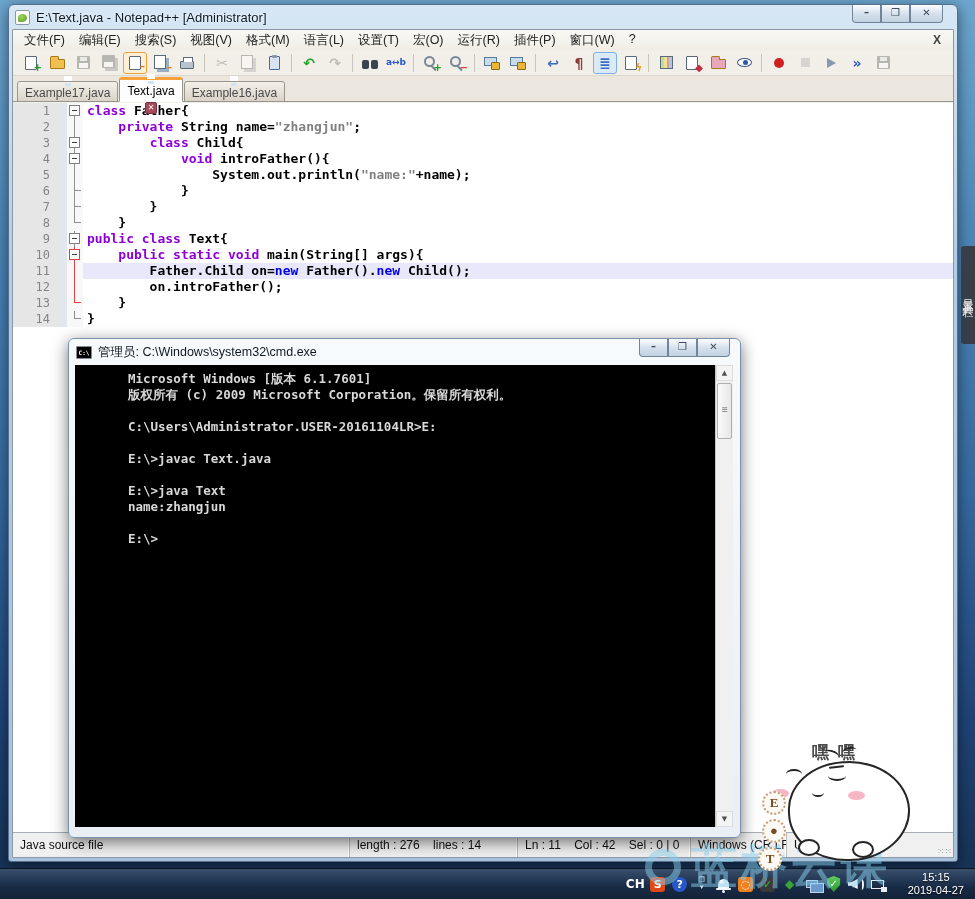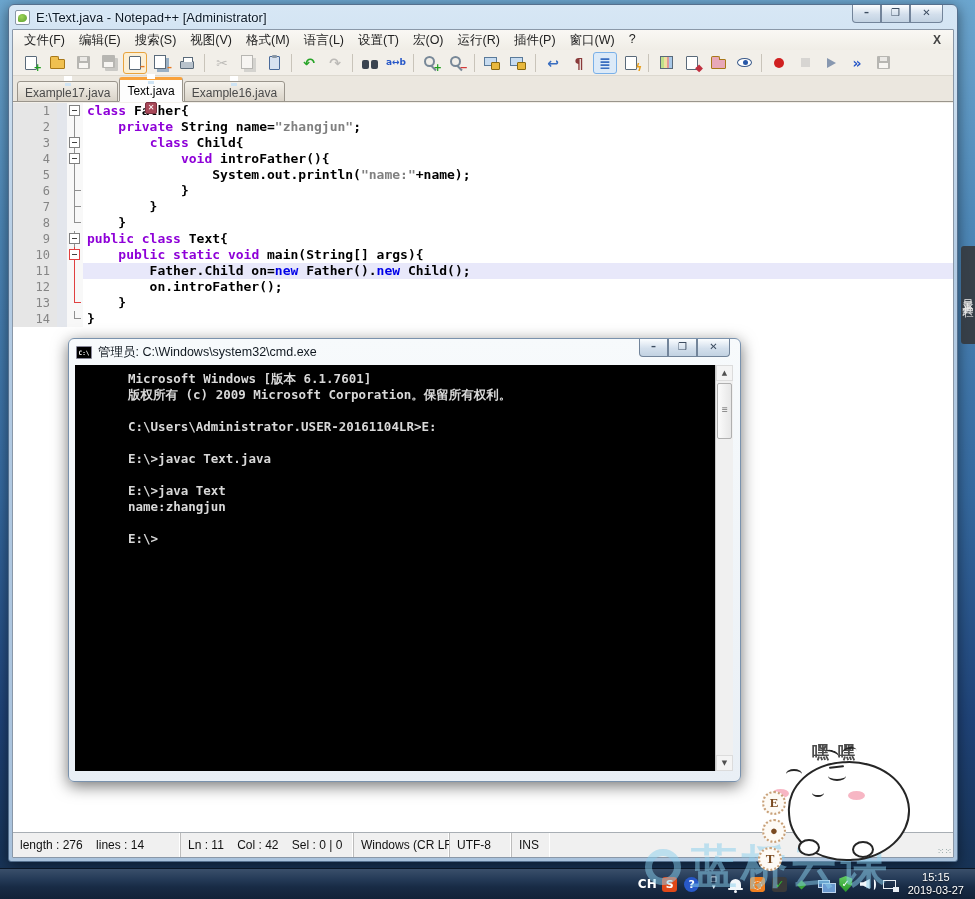--- a/index.html
+++ b/index.html
@@ -101,21 +101,21 @@
   .code.cur { background:#e8e8fa; }
   .k { color:#8e00d8; } .n { color:#0000e8; } .s { color:#808080; }
 
   .statusbar { position:absolute; left:0; right:0; bottom:0; height:25px; background:#f0f0f0;
     border-top:1px solid #a8aeb4; display:flex; align-items:stretch; font-size:12px; color:#111; }
   .sfield { display:flex; align-items:center; padding-left:7px; border-right:1px solid #bcbcbc;
     box-shadow:inset -1px 0 0 #fff; white-space:pre; overflow:hidden; }
   .sgrip { margin-left:auto; width:16px; align-self:flex-end; color:#9aa; font:9px/12px "DejaVu Sans",sans-serif; }
 
   
-  #cmd { position:absolute; left:68px; top:338px; width:673px; height:444px;
+  #cmd { position:absolute; left:68px; top:338px; width:673px; height:500px;
     background:linear-gradient(180deg,#f7fafc,#e9eff5); border:1px solid #7a92ad; border-radius:6px;
     box-shadow:0 4px 16px rgba(0,0,0,.55); z-index:20; }
   .ctitle { position:relative; height:26px; display:flex; align-items:center; padding-left:7px; }
   .cmd-ico { width:16px; height:13px; background:#000; border:1px solid #889; color:#fff; border-radius:1px; margin-right:6px; }
   .cmd-ico::after { content:"C:\\"; display:block; font:bold 6px/11px "DejaVu Sans Mono",monospace; text-align:center; }
   .ctitle-text { font-size:12.5px; color:#101820; }
   .console { position:absolute; left:6px; top:26px; width:640px; bottom:10px; background:#000; padding:6px 2px 0 7px; overflow:hidden; }
   .cline { font:bold 12.5px/16px "DejaVu Sans Mono",monospace; color:#d8d8d8; white-space:pre;padding-left:46px; }
   .sb { position:absolute; left:646px; top:26px; width:18px; bottom:10px; background:#f0f0f0; border-left:1px solid #c8c8c8; }
   .sb-btn { position:absolute; left:0; right:0; height:16px; background:#f4f4f4; border:1px solid #dcdcdc; color:#505050; font:7px/14px "DejaVu Sans",sans-serif; text-align:center; }
@@ -125,21 +125,21 @@
     color:#909090; font:bold 8px/52px "DejaVu Sans",sans-serif; text-align:center; }
 
   
   #edge-tab { position:absolute; right:0; top:246px; width:14px; height:98px; z-index:5;
     background:rgba(52,55,58,.88); color:#e8e8e8; border-radius:3px 0 0 3px;
     writing-mode:vertical-rl; text-align:center; font-size:11px; letter-spacing:2px; }
 
   #taskbar { position:absolute; left:0; bottom:0; width:975px; height:31px; z-index:10;
     background:linear-gradient(180deg,#3a4f6a 0%,#243a57 35%,#182b45 60%,#122238 100%);
     border-top:1px solid #0a1626; display:flex; align-items:center; }
-  .tray { margin-left:auto; display:flex; align-items:center; gap:4px; padding-right:6px; }
+  .tray { margin-left:auto; display:flex; align-items:center; gap:16px; padding-right:6px; }
   .t-ico { min-width:18px; height:20px; display:flex; align-items:center; justify-content:center;
     font:bold 12px/1 "DejaVu Sans",sans-serif; color:#fff; position:relative; }
   .t-badge { width:15px; height:15px; border-radius:3px; display:flex; align-items:center; justify-content:center; font:bold 11px/1 "DejaVu Sans",sans-serif; }
   .t-badge.round { border-radius:50%; }
   .t-expand { display:flex; flex-direction:column; align-items:center; font-size:7px; line-height:7px; color:#e6edf4; }
   .t-bell { width:11px; height:10px; background:#f2f6fa; border-radius:6px 6px 1px 1px; position:relative; }
   .t-bell::before { content:""; position:absolute; left:-2px; bottom:-1px; width:15px; height:2px; background:#f2f6fa; border-radius:1px; }
   .t-bell::after { content:""; position:absolute; left:4px; bottom:-4px; width:3px; height:3px; background:#f2f6fa; border-radius:50%; }
   .t-monitors { width:12px; height:8px; background:#4a7ab0; border:1px solid #bcd4ec; position:relative; }
   .t-monitors::after { content:""; position:absolute; left:3px; top:2px; width:12px; height:8px; background:#6a9ad0; border:1px solid #bcd4ec; }
@@ -452,20 +452,21 @@
             <span class="ln">14</span>
             <span class="bm"></span>
             <div class="fold end">
               <span class="vt"></span>
               <span class="hz"></span>
             </div>
             <div class="code"><span>}</span></div>
           </div>
         </div>
       <div class="statusbar">
+        <span class="sfield" style="flex:0 0 337px">Java source file</span>
         <span class="sfield" style="flex:0 0 168px">length : 276    lines : 14</span>
         <span class="sfield" style="flex:0 0 173px">Ln : 11    Col : 42    Sel : 0 | 0</span>
         <span class="sfield" style="flex:0 0 96px">Windows (CR LF)</span>
         <span class="sfield" style="flex:0 0 62px">UTF-8</span>
         <span class="sfield" style="flex:0 0 38px; border-right:none">INS</span>
         <span class="sgrip">⁙⁙</span>
       </div>
     </div>
   </div>
 
@@ -561,18 +562,18 @@
           <span class="t-ico">
             <span class="t-speaker"></span>
             <span class="t-wave"></span>
           </span>
           <span class="t-ico">
             <span class="t-ethernet"></span>
           </span>
         </span>
       <span class="clock">
         <div>15:15</div>
-        <div>2019-03-27</div>
+        <div>2019-04-27</div>
       </span>
     </div>
   </div>
 
 </div>
 
 </body></html>

